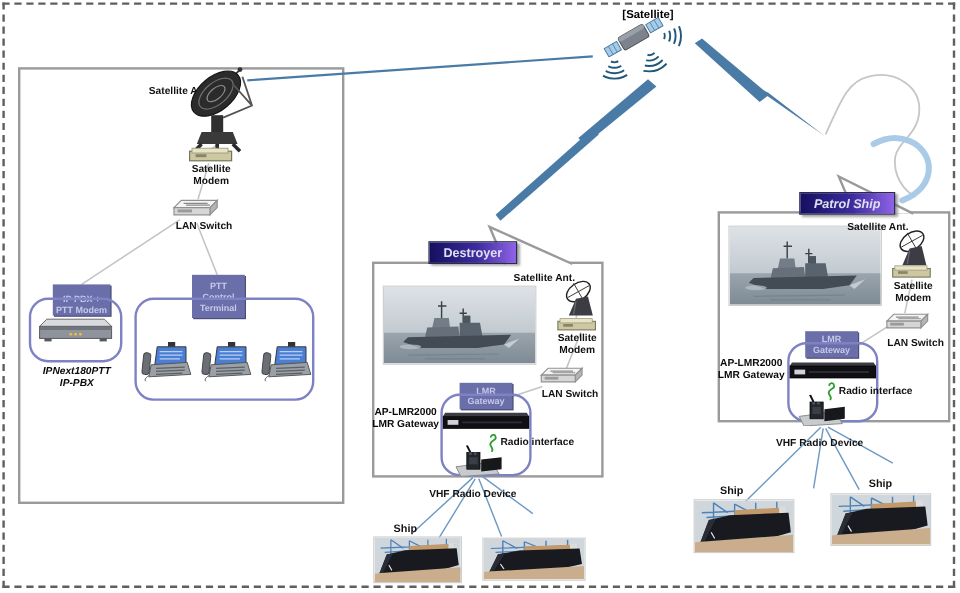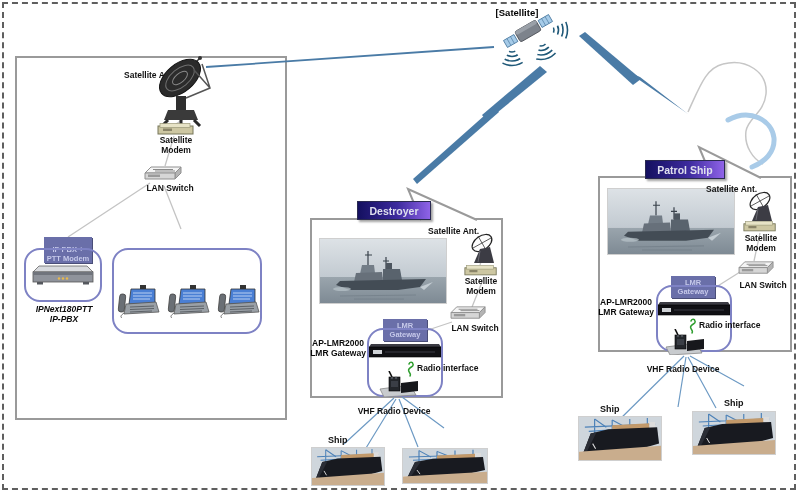--- a/index.html
+++ b/index.html
@@ -205,21 +205,21 @@
     <path d="M712,178 L699,147 L761,178" fill="#ffffff" stroke="#9a9a9a" stroke-width="2"></path>
 
     <path d="M188,116 L176,124 M174,136 L165,166 M150,183 L68,237 M164,186 L181,229" stroke="#c4c4c4" stroke-width="1.3" fill="none"></path>
     <path d="M484,277 L472,307 M425,331 L452,322 M482,258 L480,265" stroke="#c4c4c4" stroke-width="1.3" fill="none"></path>
     <path d="M760,233 L754,261 M713,289 L740,272" stroke="#c4c4c4" stroke-width="1.3" fill="none"></path>
 
     <path d="M394,398 L344,444 M396,399 L366,448 M399,399 L418,447 M402,397 L444,428" stroke="#6d9ac4" stroke-width="1.2" fill="none"></path>
     <path d="M684,356 L614,425 M686,357 L678,407 M688,357 L716,408 M690,356 L744,386" stroke="#6d9ac4" stroke-width="1.2" fill="none"></path>
   </svg>
 
-  <div class="sat-lbl" style="left:480px;top:7px;width:74px;">[Satellite]</div>
+  <div class="sat-lbl" style="left:503px;top:7px;width:74px;">[Satellite]</div>
   <svg class="abs" style="left:498px;top:14px;" width="60" height="34" viewBox="0 0 60 34">
     <g transform="rotate(-30 30 17)">
       <rect x="4" y="13" width="12" height="8" fill="#a6cbe8" stroke="#49789f" stroke-width="0.8"></rect>
       <line x1="8" y1="13" x2="8" y2="21" stroke="#49789f" stroke-width="0.6"></line>
       <line x1="12" y1="13" x2="12" y2="21" stroke="#49789f" stroke-width="0.6"></line>
       <rect x="18" y="11" width="24" height="12" rx="2" fill="#7d838c" stroke="#4b4f55" stroke-width="0.8"></rect>
       <rect x="18" y="11" width="24" height="4" rx="2" fill="#9aa0a8"></rect>
       <rect x="44" y="13" width="12" height="8" fill="#a6cbe8" stroke="#49789f" stroke-width="0.8"></rect>
       <line x1="48" y1="13" x2="48" y2="21" stroke="#49789f" stroke-width="0.6"></line>
       <line x1="52" y1="13" x2="52" y2="21" stroke="#49789f" stroke-width="0.6"></line>
@@ -251,20 +251,25 @@
   </div>
   <div class="rrect" style="left:24px;top:248px;width:78px;height:54px;"></div>
   <svg class="abs" style="left:31px;top:262px;" width="64" height="26" viewBox="0 0 64 26">
       <use href="#sym-server"></use>
     </svg>
   <div class="caption" style="left:14px;top:304px;width:100px;font-style:italic;">
     <div>IPNext180PTT</div>
     <div>IP-PBX</div>
   </div>
 
+  <div class="plbl" style="left:160px;top:229px;width:44px;height:36px;">
+    <div>PTT</div>
+    <div>Control</div>
+    <div>Terminal</div>
+  </div>
   <div class="rrect" style="left:112px;top:248px;width:150px;height:86px;"></div>
   <svg class="abs" style="left:116px;top:282px;" width="44" height="36" viewBox="0 0 44 36">
       <use href="#sym-phone"></use>
     </svg>
   <svg class="abs" style="left:166px;top:282px;" width="44" height="36" viewBox="0 0 44 36">
       <use href="#sym-phone"></use>
     </svg>
   <svg class="abs" style="left:216px;top:282px;" width="44" height="36" viewBox="0 0 44 36">
       <use href="#sym-phone"></use>
     </svg>
@@ -315,21 +320,21 @@
 
   <div class="lbl lbl2" style="left:350px;top:406px;width:88px;">VHF Radio Device</div>
   <div class="lbl" style="left:328px;top:435px;font-size:9px;">Ship</div>
   <svg class="photo abs" style="left:311px;top:447px;" width="72" height="37" viewBox="0 0 84 42" preserveAspectRatio="none">
       <use href="#sym-cargo"></use>
     </svg>
   <svg class="photo abs" style="left:402px;top:448px;" width="84" height="34" viewBox="0 0 84 42" preserveAspectRatio="none">
       <use href="#sym-cargo"></use>
     </svg>
 
-  <div class="title-ship" style="left:645px;top:160px;width:78px;height:17px;">Patrol Ship</div>
+  <div class="title-ship" style="left:666px;top:160px;width:78px;height:17px;font-style:italic;">Patrol Ship</div>
 
   <svg class="photo abs" style="left:607px;top:188px;" width="126" height="65" viewBox="0 0 126 64" preserveAspectRatio="none">
       <use href="#sym-warship"></use>
     </svg>
 
   <div class="lbl" style="left:706px;top:184px;">Satellite Ant.</div>
   <svg class="abs" style="left:746px;top:189px;" width="30" height="34" viewBox="0 0 30 34">
       <use href="#sym-dish-small"></use>
     </svg>
 

